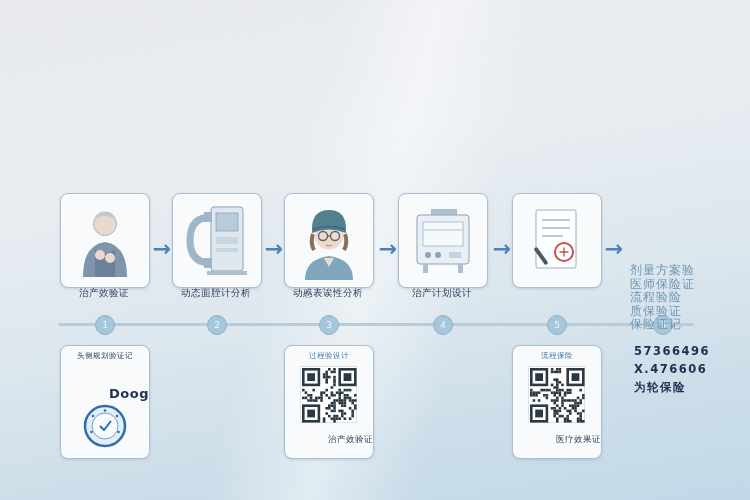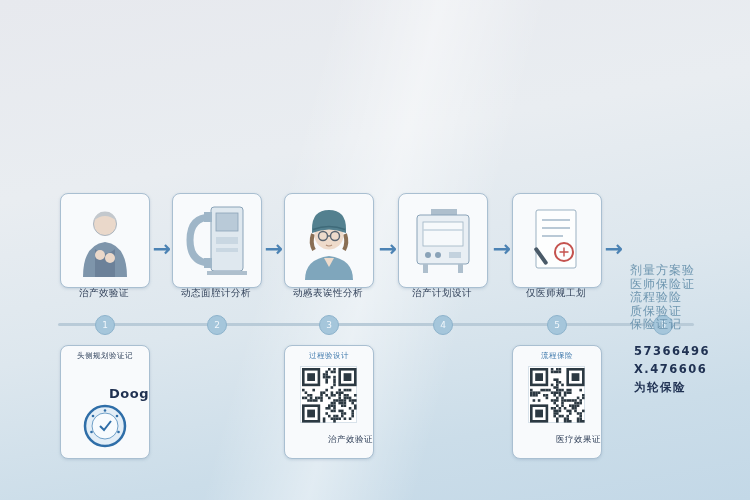--- a/index.html
+++ b/index.html
@@ -135,21 +135,20 @@
       <rect x="20" y="44" width="4" height="20" rx="1.5" transform="rotate(-35 22 54)" fill="#4a5a68"></rect>
     </svg>
   </div>
 
   <div class="flow-arrow" style="left:602px">→</div>
 
   <div class="step-label" style="left:46px">治产效验证</div>
   <div class="step-label" style="left:270px">动慼表诶性分析</div>
   <div class="step-label" style="left:158px">动态面胵计分析</div>
   <div class="step-label" style="left:384px">治产计划设计</div>
-  <div class="step-label" style="left:498px">仅医师规工划</div>
 
   <div class="tl-line"></div>
   <div class="tl-dot" style="left:95px">1</div>
   <div class="tl-dot" style="left:207px">2</div>
   <div class="tl-dot" style="left:319px">3</div>
   <div class="tl-dot" style="left:433px">4</div>
   <div class="tl-dot" style="left:547px">5</div>
   <div class="tl-dot" style="left:653px">6</div>
 
   <div class="card bottom" style="left:60px">

